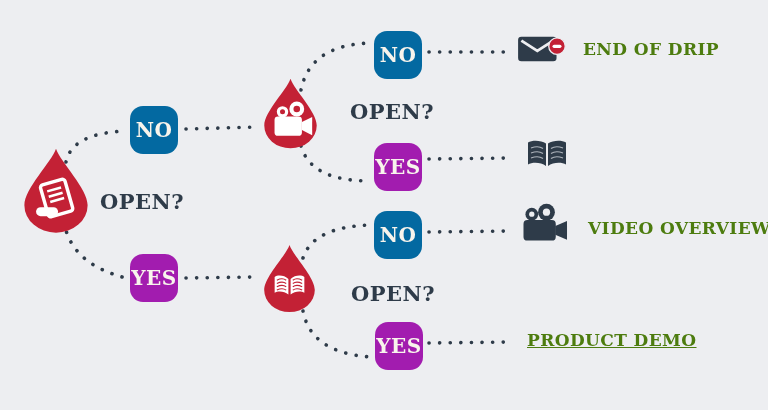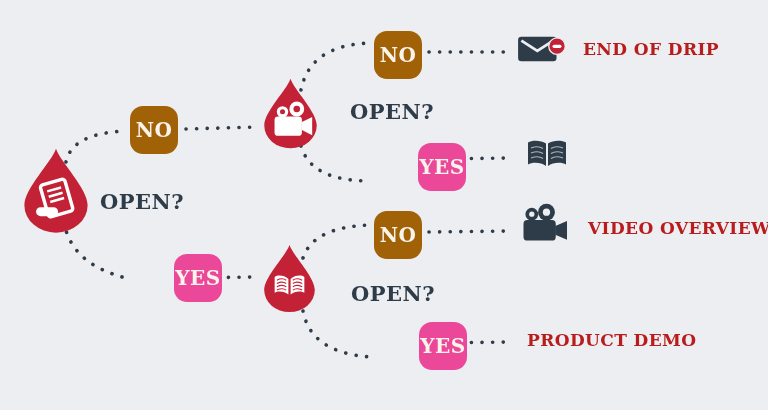--- a/index.html
+++ b/index.html
@@ -12,35 +12,35 @@
   #stage{position:absolute;inset:0;width:768px;height:410px;}
   #connectors{position:absolute;left:0;top:0;}
   .abs{position:absolute;}
   
   .btn{
     width:48px;height:48px;border-radius:13px;
     display:flex;align-items:center;justify-content:center;
     color:#f8f4ec;font-weight:bold;font-size:20px;letter-spacing:.5px;
     box-sizing:border-box;
   }
-  .btn.gold{background:#a16207;}
-  .btn.red{background:#ec4899;margin-left:44px;}
+  .btn.gold{background:#0369a1;}
+  .btn.red{background:#a21caf;}
   
   .question{
     width:104px;text-align:left;
     color:#2e3b49;font-weight:bold;font-size:21px;letter-spacing:.5px;
   }
   
   .droplet{display:block;}
   
   .outcome{
     display:flex;align-items:center;
   }
   .outcome-label{
-    color:#b91c1c;font-weight:bold;font-size:17px;letter-spacing:.4px;
+    color:#4d7c0f;font-weight:bold;font-size:17px;letter-spacing:.4px;
     white-space:nowrap;
   }
   .demo-wrap{display:flex;flex-direction:column;align-items:center;}
   .demo-text{
     color:#2e3b49;font-weight:bold;font-size:9px;letter-spacing:.6px;
     margin-top:-3px;
     font-family:"DejaVu Serif","Liberation Serif",serif;
   }
 </style>
 </head>
@@ -157,16 +157,16 @@
         <circle cx="9" cy="11" r="2.7" fill="#edeef1"></circle>
       <circle cx="24" cy="9" r="8.6" fill="#2e3b49"></circle>
         <circle cx="24" cy="9" r="3.7" fill="#edeef1"></circle>
       <rect x="0.5" y="17" width="33" height="21" rx="4" fill="#2e3b49"></rect>
       <path d="M33 23 L45 18 L45 37 L33 32 Z" fill="#2e3b49"></path>
     </svg>
     <span class="outcome-label" style="margin-top:4px;">VIDEO OVERVIEW</span>
   </div>
 
   <div class="abs outcome" style="left:527px;top:308px;height:46px;gap:9px;">
-    <span class="outcome-label" style="margin-top:17px;">PRODUCT DEMO</span>
+    <span class="outcome-label" style="margin-top:17px;text-decoration:underline;">PRODUCT DEMO</span>
   </div>
 
 </div>
 
 </body></html>

